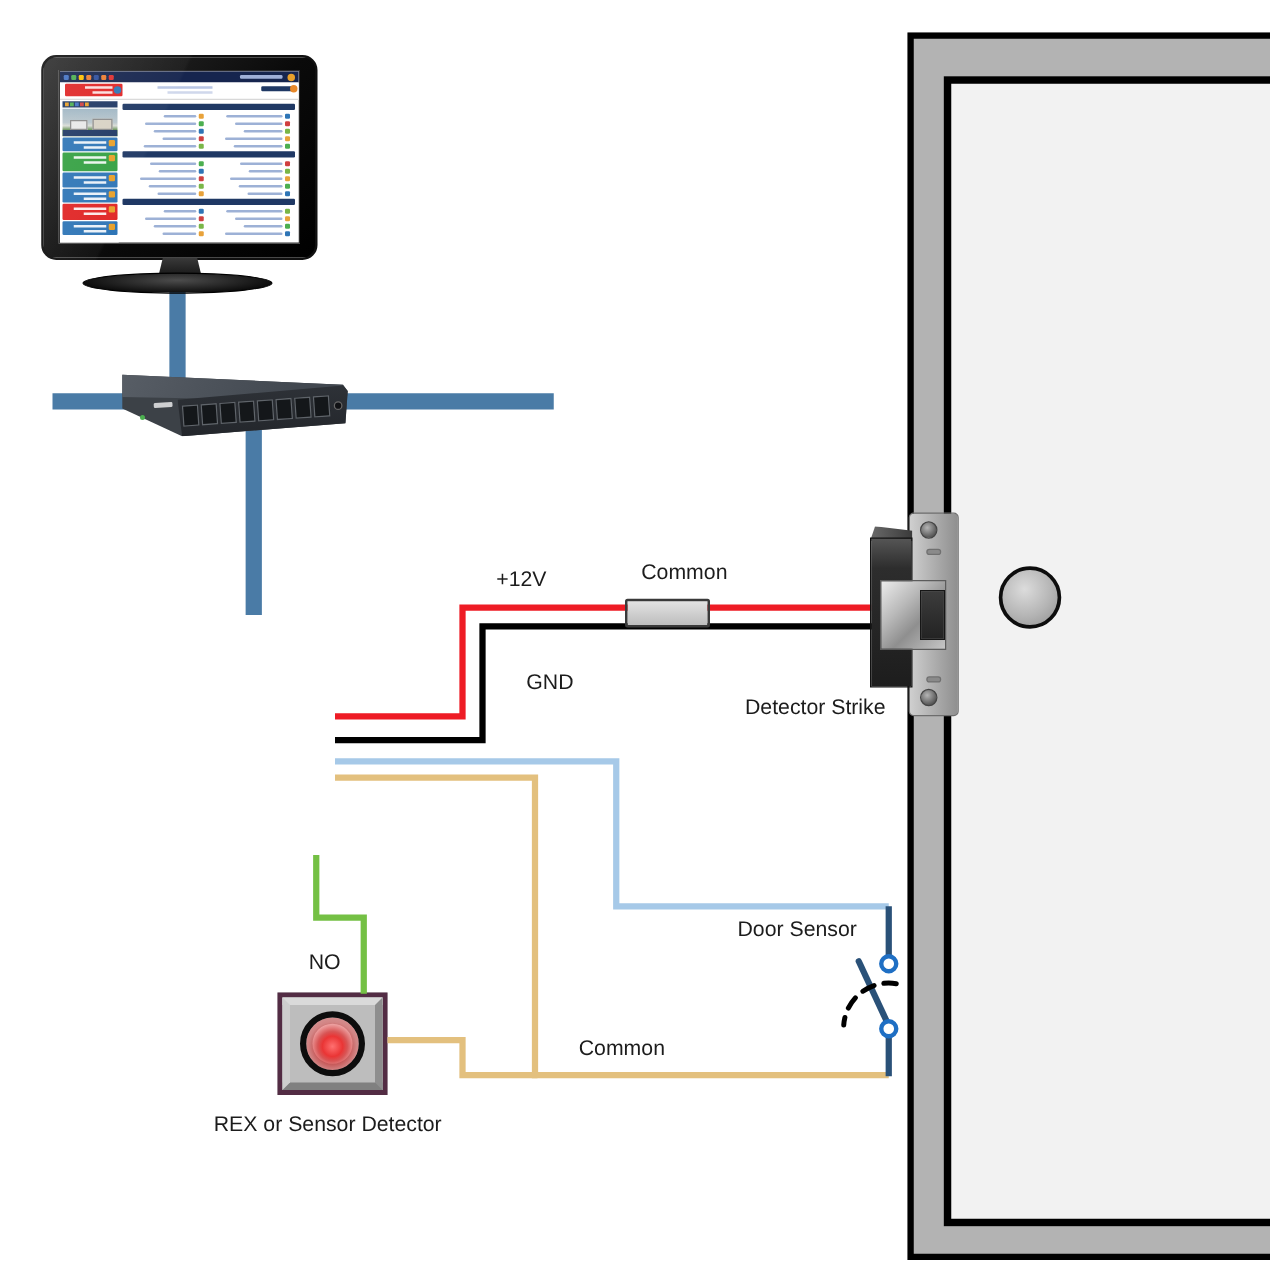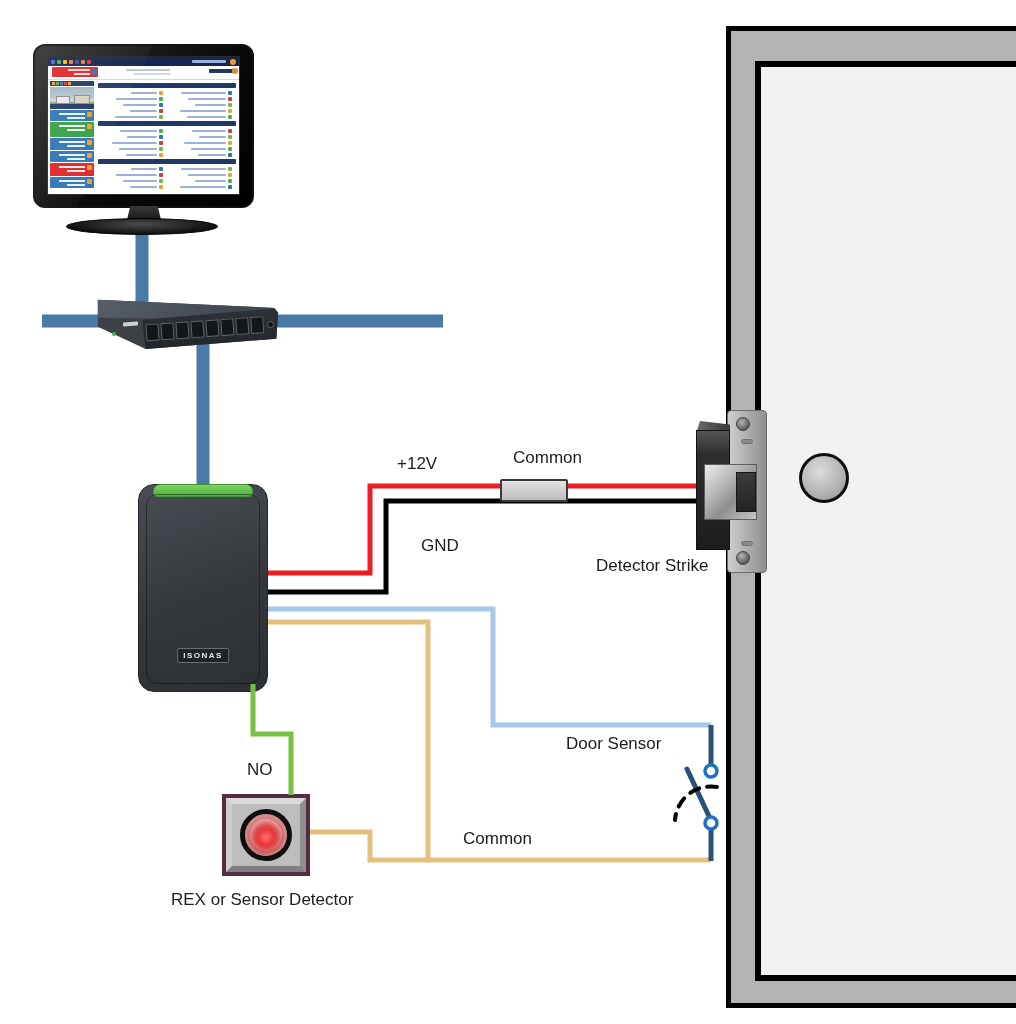--- a/index.html
+++ b/index.html
@@ -31,21 +31,21 @@
   
   .diode{left:500px;top:479px;width:68px;height:23px;background:linear-gradient(180deg,#e3e3e3,#bdbdbd);
          border:2px solid #3a3a3a;border-radius:2px;box-sizing:border-box;}
 
   
   .lbl{position:absolute;font-size:17px;color:#1c1c1c;line-height:1.15;white-space:nowrap;}
   .lbl-12v{left:397px;top:454px;}
   .lbl-diode{left:513px;top:448px;}
   .lbl-gnd{left:421px;top:536px;}
   .lbl-strike{left:596px;top:556px;}
-  .lbl-doorsensor{left:566px;top:734px;text-align:right;}
+  .lbl-doorsensor{left:590px;top:734px;text-align:right;}
   .lbl-common{left:463px;top:829px;}
   .lbl-no{left:247px;top:760px;}
   .lbl-rex{left:171px;top:890px;}
 
   
   .mon-bezel{left:33px;top:44px;width:221px;height:164px;border-radius:12px;
              background:linear-gradient(135deg,#2e2e2e 0%,#0a0a0a 55%,#000 100%);border:2px solid #101010;box-sizing:border-box;}
   .mon-gloss{left:33px;top:44px;width:221px;height:164px;border-radius:12px;pointer-events:none;
              background:linear-gradient(115deg,rgba(255,255,255,.10) 0%,rgba(255,255,255,.03) 40%,transparent 41%);}
   .mon-neck{left:126px;top:206px;width:36px;height:18px;background:linear-gradient(180deg,#3a3a3a,#101010);
@@ -378,25 +378,20 @@
       <span class="sw-port"></span>
       <span class="sw-port"></span>
       <span class="sw-port"></span>
       <span class="sw-port"></span>
     </div>
     <span class="sw-led"></span>
     <span class="sw-logo"></span>
     <span class="sw-pwr"></span>
   </div>
 
-  <div class="abs reader z2">
-    <div class="reader-led"></div>
-    <div class="reader-inner"></div>
-    <div class="reader-brand">ISONAS</div>
-  </div>
 
   <div class="abs rex z2">
     <div class="rex-face"></div>
     <div class="rex-led"></div>
   </div>
 
   <svg class="overlay z3" width="1016" height="1024" viewBox="0 0 1016 1024">
     <path d="M 268 573 L 370 573 L 370 486 L 697 486" fill="none" stroke-width="5" stroke="#ee1c25"></path>
     <path d="M 268 592 L 386 592 L 386 501 L 698 501" fill="none" stroke-width="5" stroke="#000000"></path>
     <path d="M 268 609 L 493 609 L 493 725 L 711 725" fill="none" stroke-width="5" stroke="#a6c9e8"></path>

